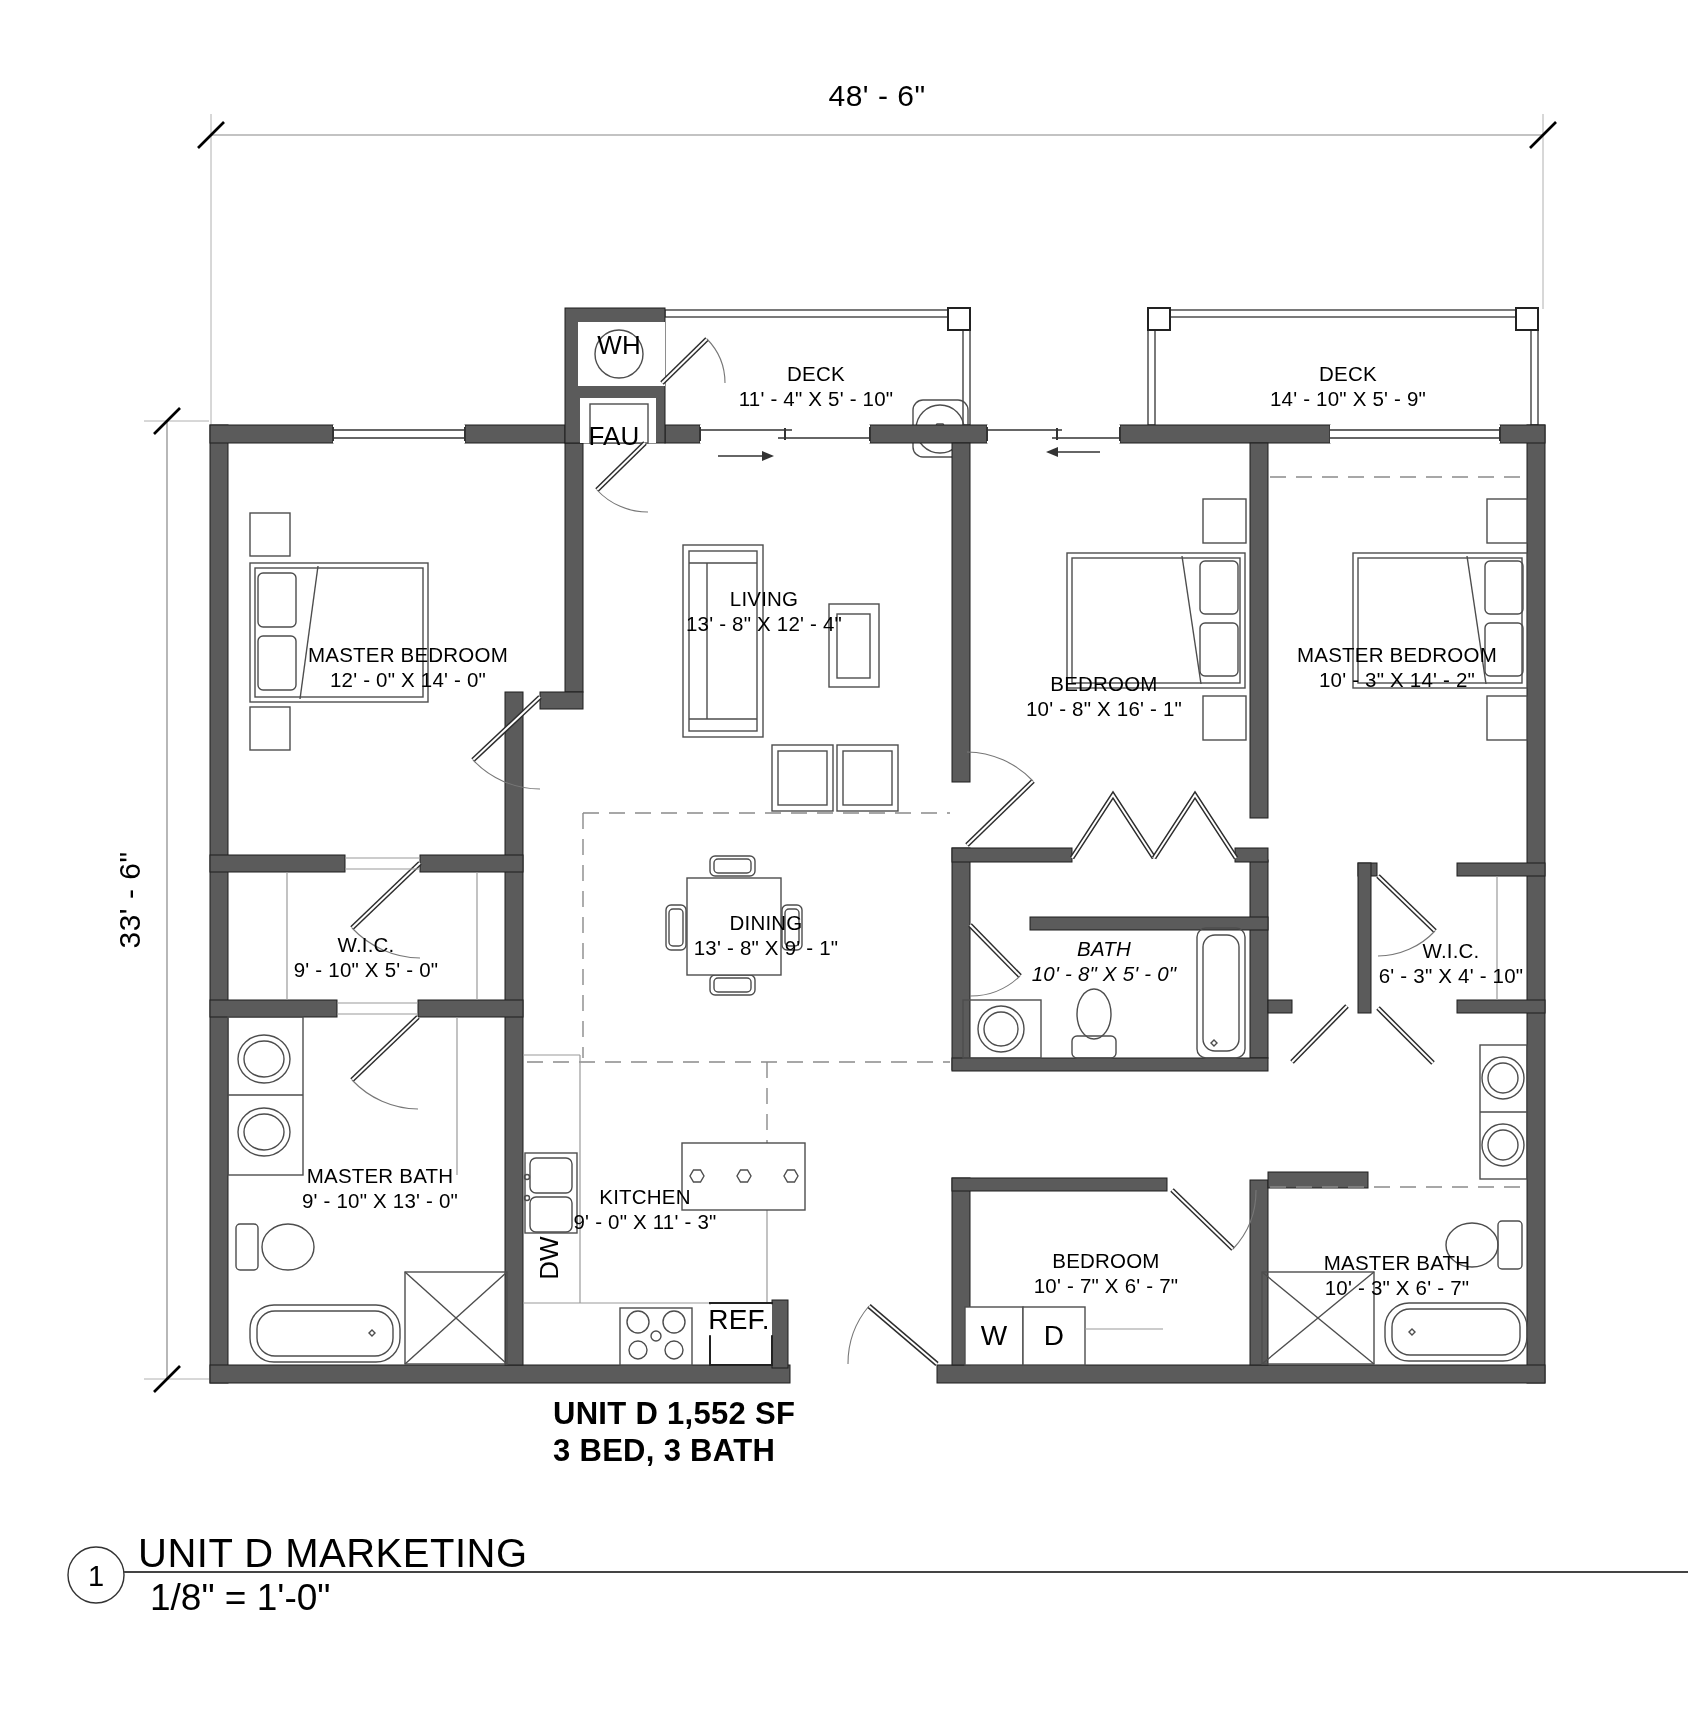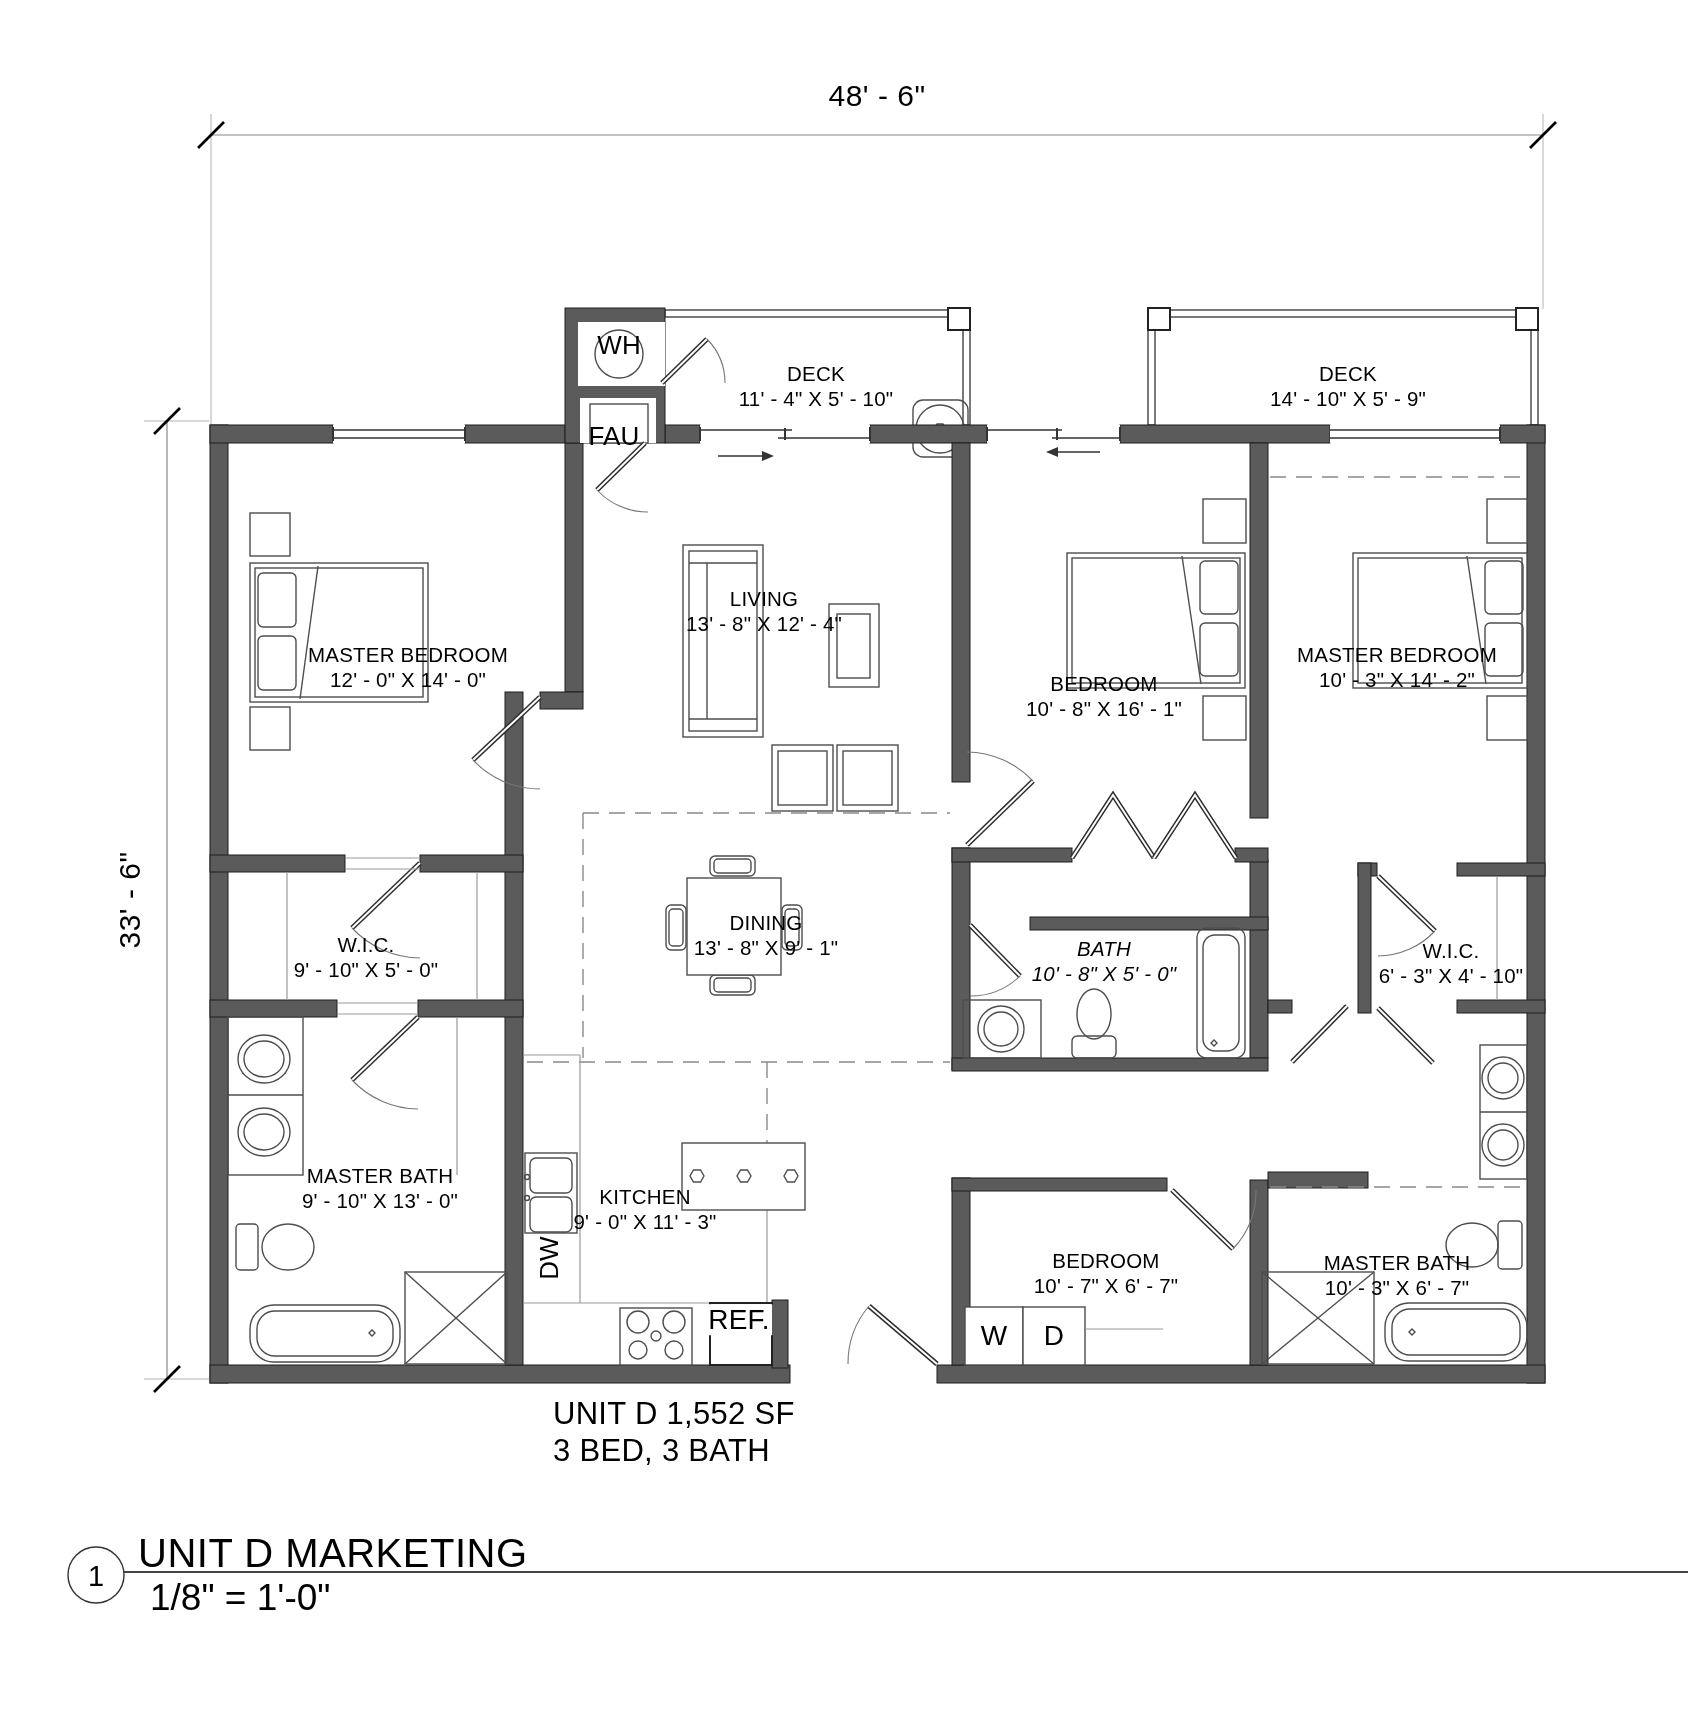--- a/index.html
+++ b/index.html
@@ -22,21 +22,21 @@
   .dimln{stroke:#888;stroke-width:1.2;}
   .ext  {stroke:#b0b0b0;stroke-width:1;}
   .tick {stroke:#000;stroke-width:2.6;}
   .arrow{fill:#333;stroke:none;}
   .lbl{position:absolute;transform:translate(-50%,-50%);text-align:center;white-space:nowrap;
        font-size:20.5px;line-height:1.2;letter-spacing:.2px;color:#000;}
   .lbl .nm{}
   .big {font-size:26px;}
   .rot {transform:translate(-50%,-50%) rotate(-90deg);}
   .dim {font-size:30px;letter-spacing:.5px;}
-  .summary{position:absolute;left:553px;top:1395px;font-size:31px;font-weight:normal;
+  .summary{position:absolute;left:553px;top:1395px;font-size:31px;font-weight:bold;
            line-height:1.2;letter-spacing:.3px;white-space:nowrap;}
   .tb-num{position:absolute;transform:translate(-50%,-50%);font-size:29px;}
   .tb-title{position:absolute;font-size:40px;letter-spacing:.5px;white-space:nowrap;}
   .tb-scale{position:absolute;font-size:37px;white-space:nowrap;}
   .refbg{background:#fff;padding:0 3px;}
 </style>
 </head>
 <body>
 
 <div id="canvas">

